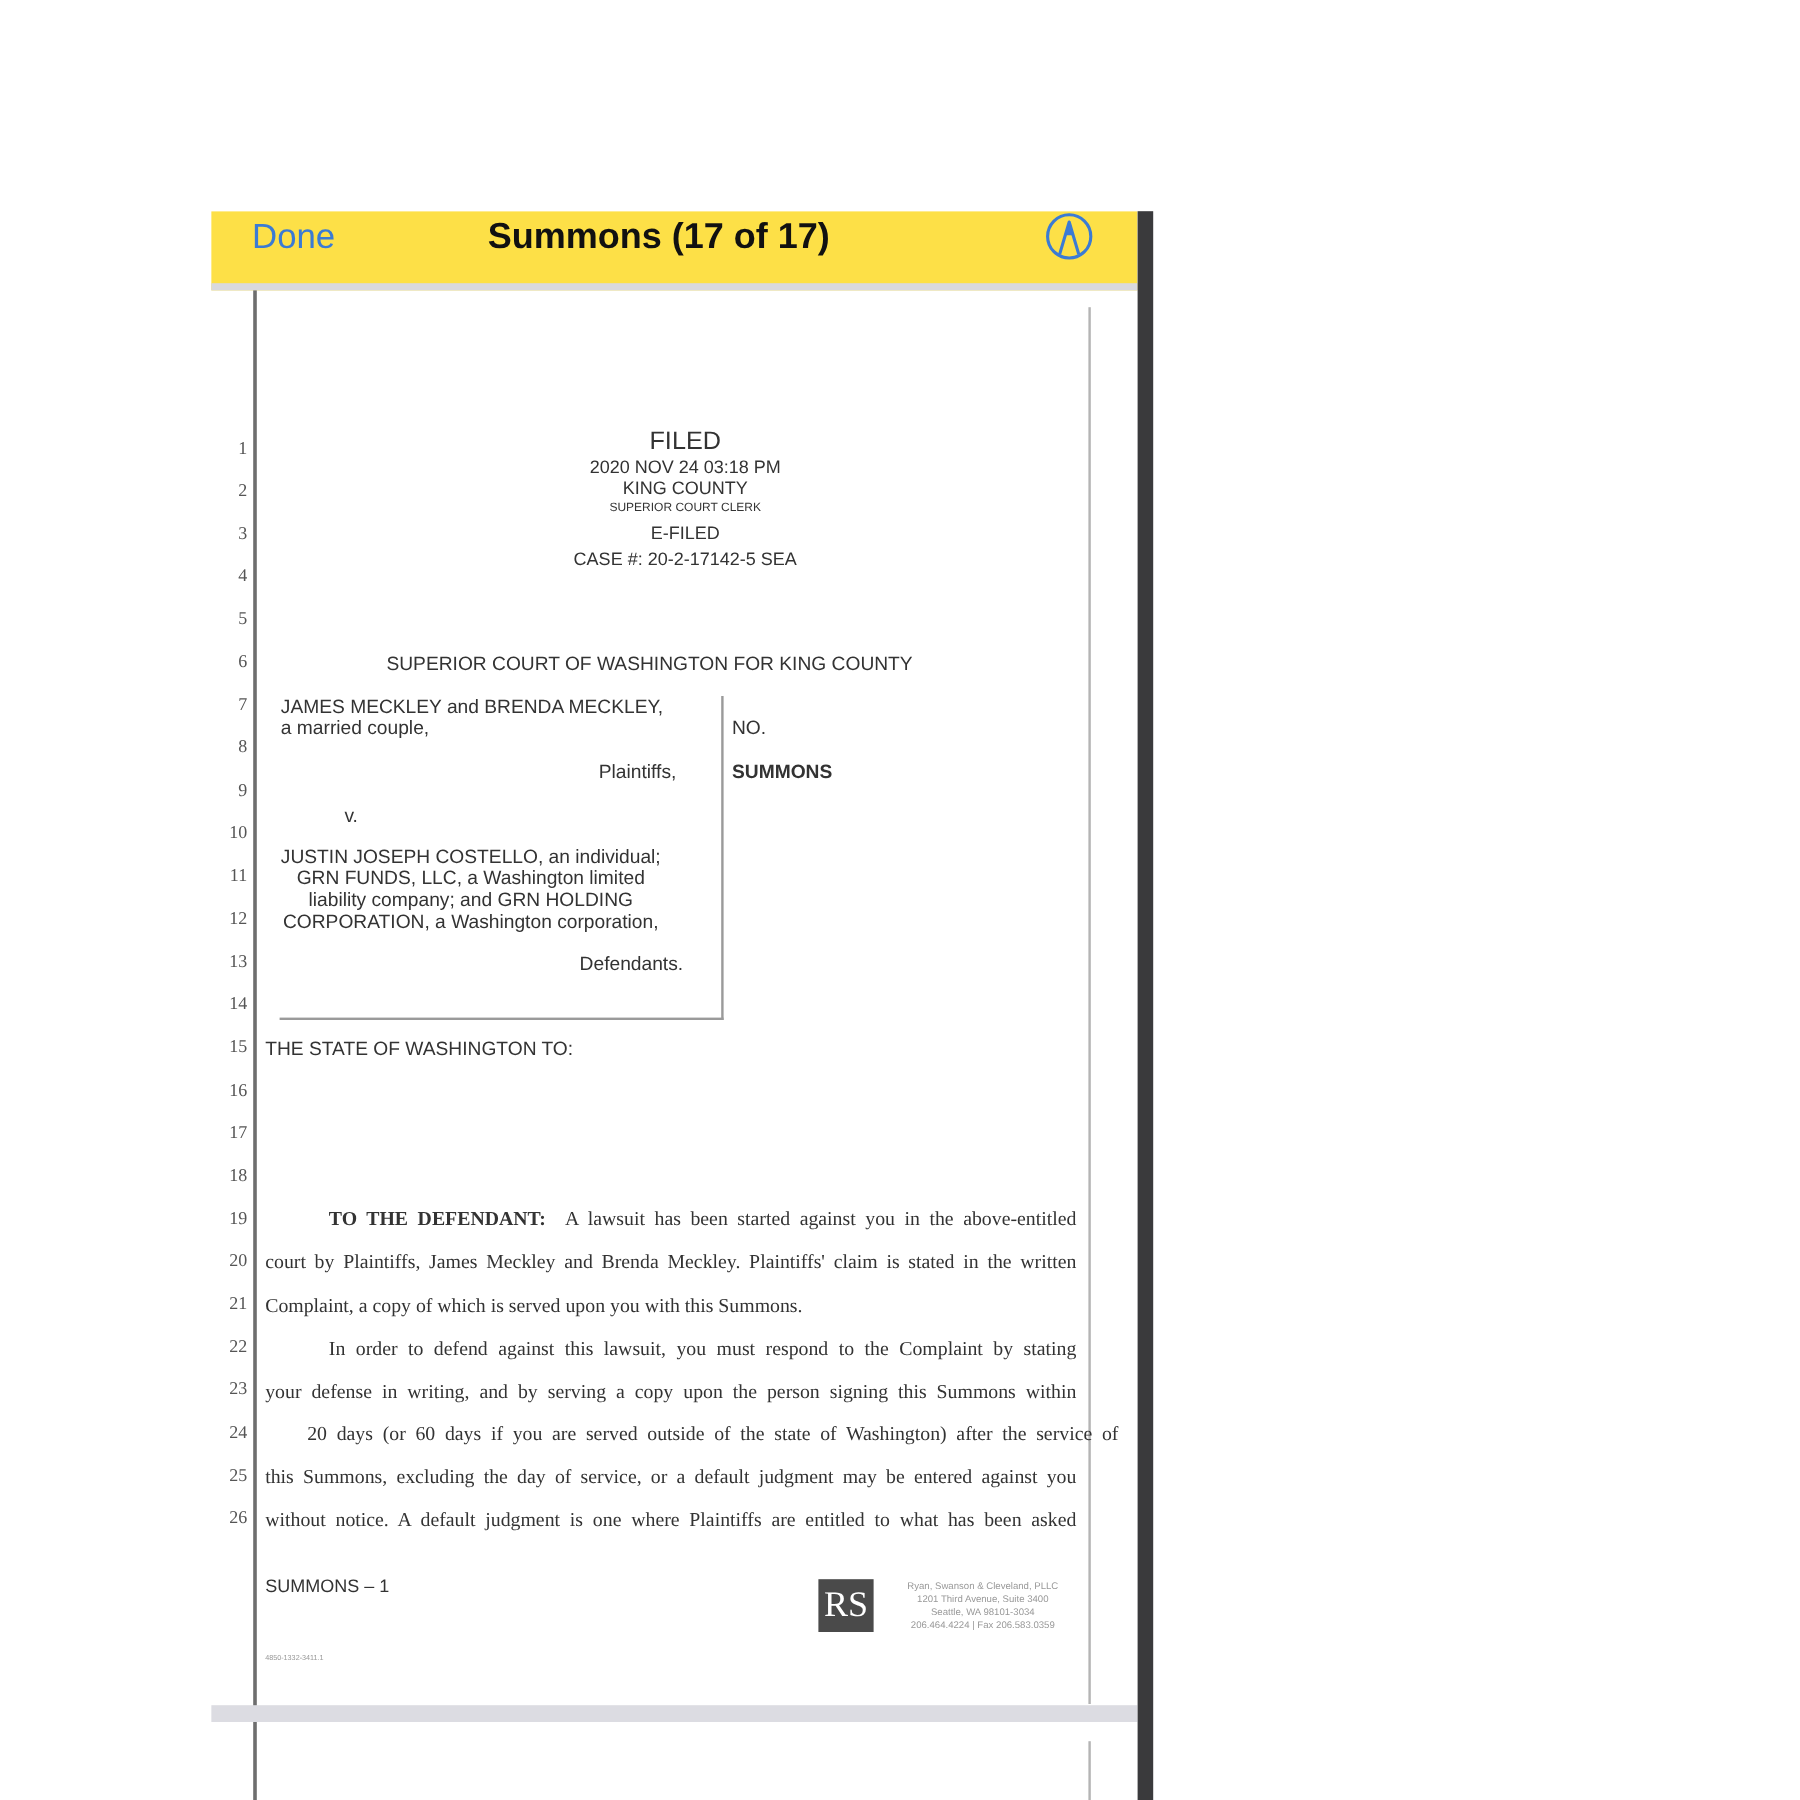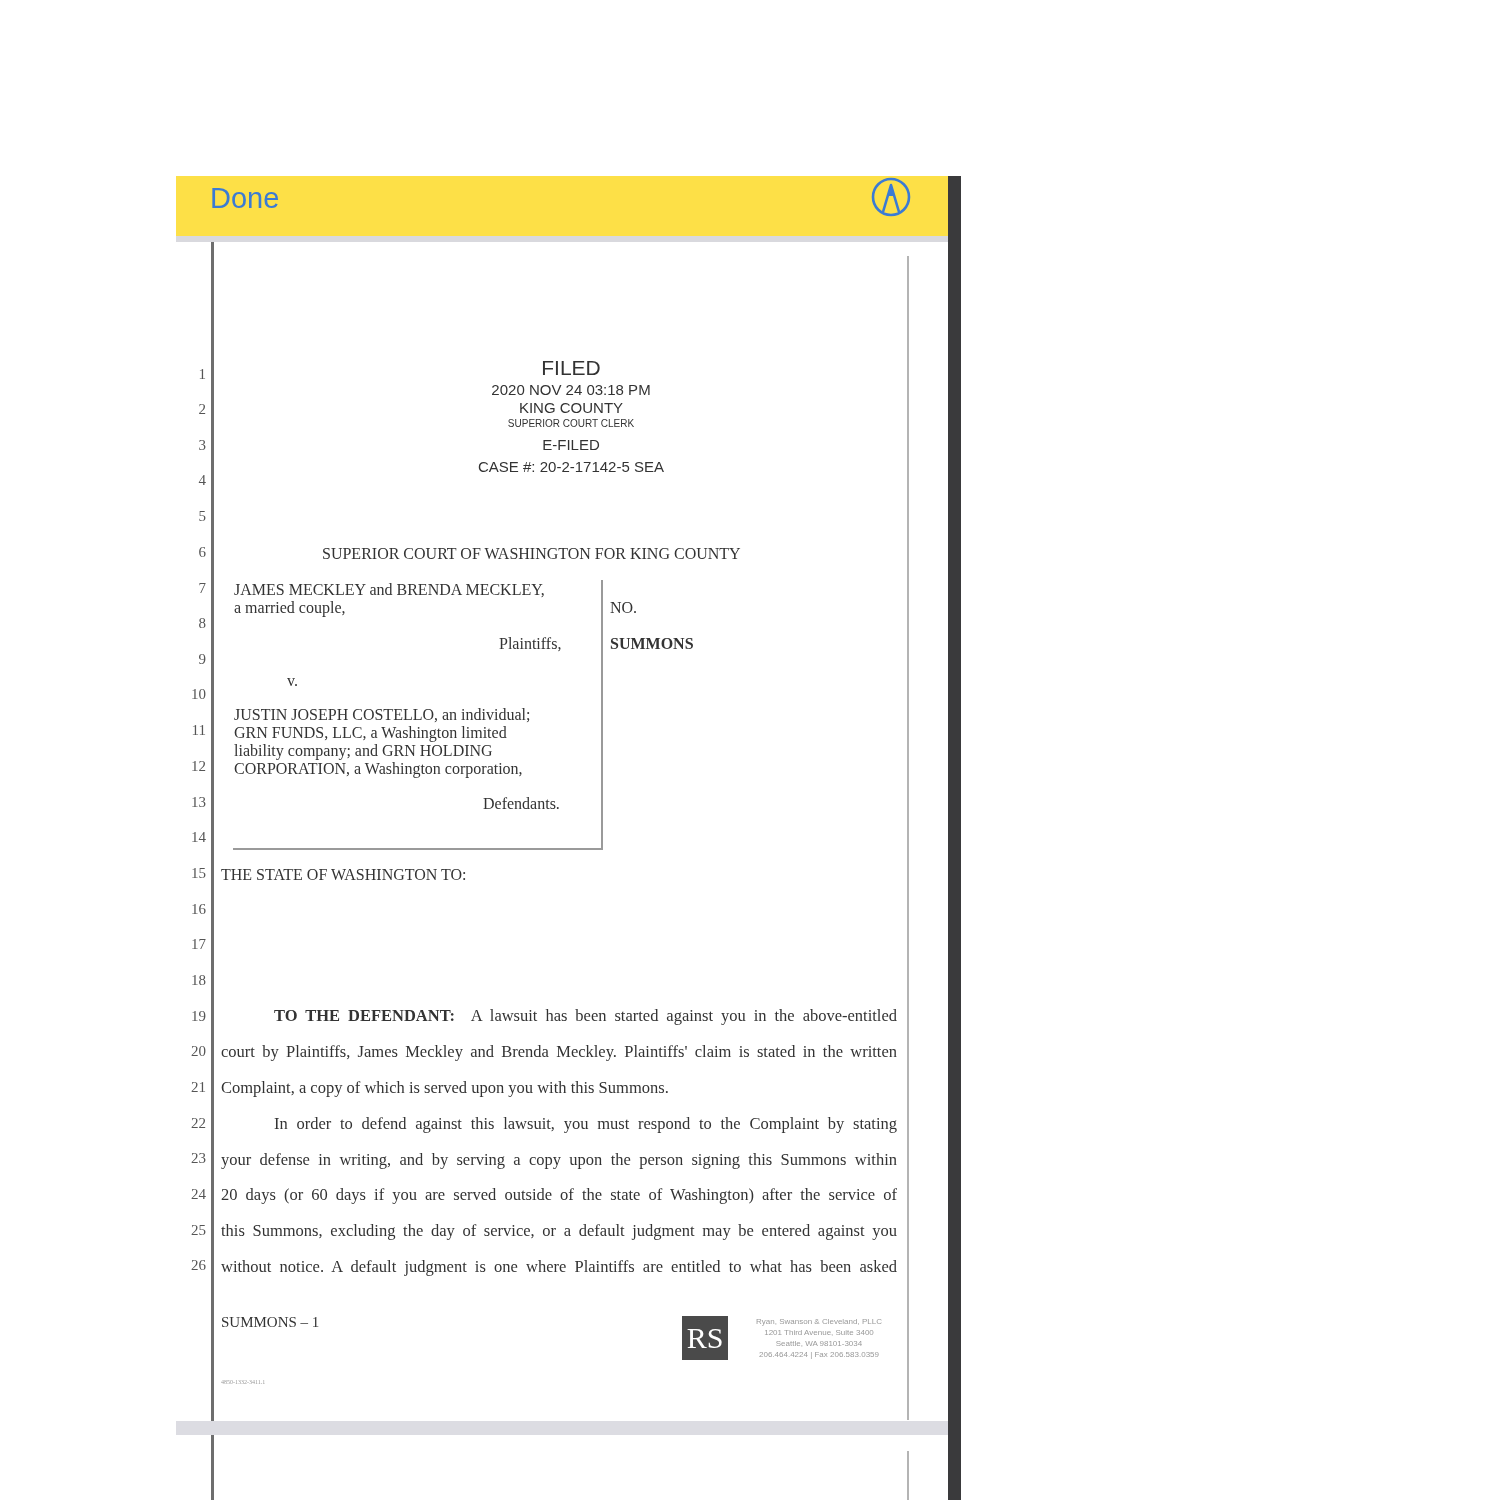--- a/index.html
+++ b/index.html
@@ -57,21 +57,21 @@
     position: absolute; left: 731px; top: 1275px; width: 2px; height: 60px; background: #b4b4b4;
   }
   .ln {
     position: absolute; width: 30px; text-align: right; left: 0;
     font-family: "Liberation Serif", serif; font-size: 15px; color: #555;
   }
   .stamp {
     position: absolute; left: 270px; width: 250px; text-align: center;
     font-family: "Liberation Sans", sans-serif; color: #333;
   }
-  .serif { font-family: Liberation Serif, serif; color: #333; position: absolute; }
+  .serif { font-family: Liberation Sans, sans-serif; color: #333; position: absolute; text-align: center; }
   .caption-box-rule-v {
     position: absolute; left: 425px; top: 404px; width: 2px; height: 270px; background: #9a9a9a;
   }
   .caption-box-rule-h {
     position: absolute; left: 57px; top: 672px; width: 370px; height: 2px; background: #9a9a9a;
   }
   .body-line {
     position: absolute; left: 45px; width: 676px;
     font-family: "Liberation Serif", serif; font-size: 16.5px; color: #333;
     text-align: justify; text-align-last: justify; white-space: nowrap;
@@ -85,20 +85,21 @@
     font-size: 8px; line-height: 11px; color: #999; text-align: center;
   }
 </style>
 </head>
 <body>
 
 <div class="viewer">
 
   <div class="navbar">
     <div class="done-btn">Done</div>
+    <div class="nav-title">Summons (17 of 17)</div>
     <div class="markup-btn">
       <svg width="42" height="42" viewBox="0 0 42 42">
         <circle cx="21" cy="21" r="18" fill="none" stroke="#3b7bd4" stroke-width="2.6"></circle>
         <path d="M13 36 L21 9 L29 36" fill="none" stroke="#3b7bd4" stroke-width="2.6" stroke-linejoin="round"></path>
         <path d="M18 20 L21 10 L24 20 Z" fill="#3b7bd4"></path>
       </svg>
     </div>
   </div>
 
   <div class="page"></div>
@@ -164,21 +165,21 @@
   </div>
 
   <div class="serif" style="left:45px; top:690px; font-size:16px;">THE STATE OF WASHINGTON TO:</div>
 
   <div>
     <div class="body-line" style="top:830px; left:98px; width:623px;"><b>TO THE DEFENDANT:</b>&nbsp;&nbsp;<span>A lawsuit has been started against you in the above-entitled</span></div>
     <div class="body-line" style="top:866px;">court by Plaintiffs, James Meckley and Brenda Meckley.  Plaintiffs' claim is stated in the written</div>
     <div class="body-line" style="top:902px; text-align-last:left;">Complaint, a copy of which is served upon you with this Summons.</div>
     <div class="body-line" style="top:938px; left:98px; width:623px;">In order to defend against this lawsuit, you must respond to the Complaint by stating</div>
     <div class="body-line" style="top:974px;">your defense in writing, and by serving a copy upon the person signing this Summons within</div>
-    <div class="body-line" style="top:1009px;">20 days (or 60 days if you are served outside of the state of Washington) after the service of</div>
+    <div class="body-line" style="top:1009px;margin-left:35px;">20 days (or 60 days if you are served outside of the state of Washington) after the service of</div>
     <div class="body-line" style="top:1045px;">this Summons, excluding the day of service, or a default judgment may be entered against you</div>
     <div class="body-line" style="top:1081px;">without notice. A default judgment is one where Plaintiffs are entitled to what has been asked</div>
   </div>
 
   <div>
     <div class="serif" style="left:45px; top:1138px; font-size:15px;">SUMMONS – 1</div>
     <div class="serif" style="left:45px; top:1203px; font-size:6px; color:#999;">4850-1332-3411.1</div>
     <div class="logo-box">RS</div>
     <div class="firm-info">
       <div>Ryan, Swanson &amp; Cleveland, PLLC</div>

